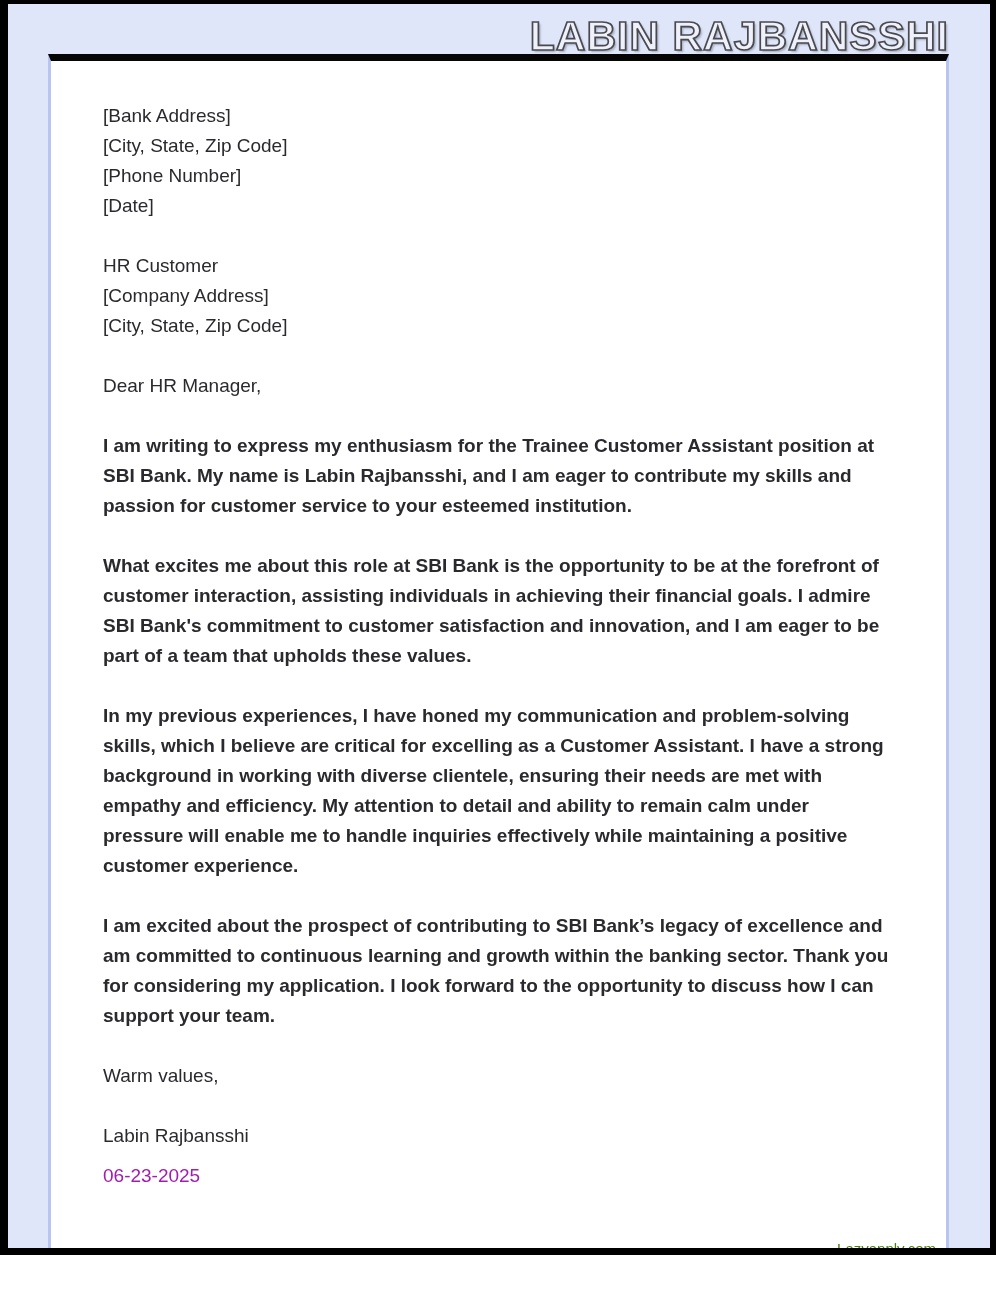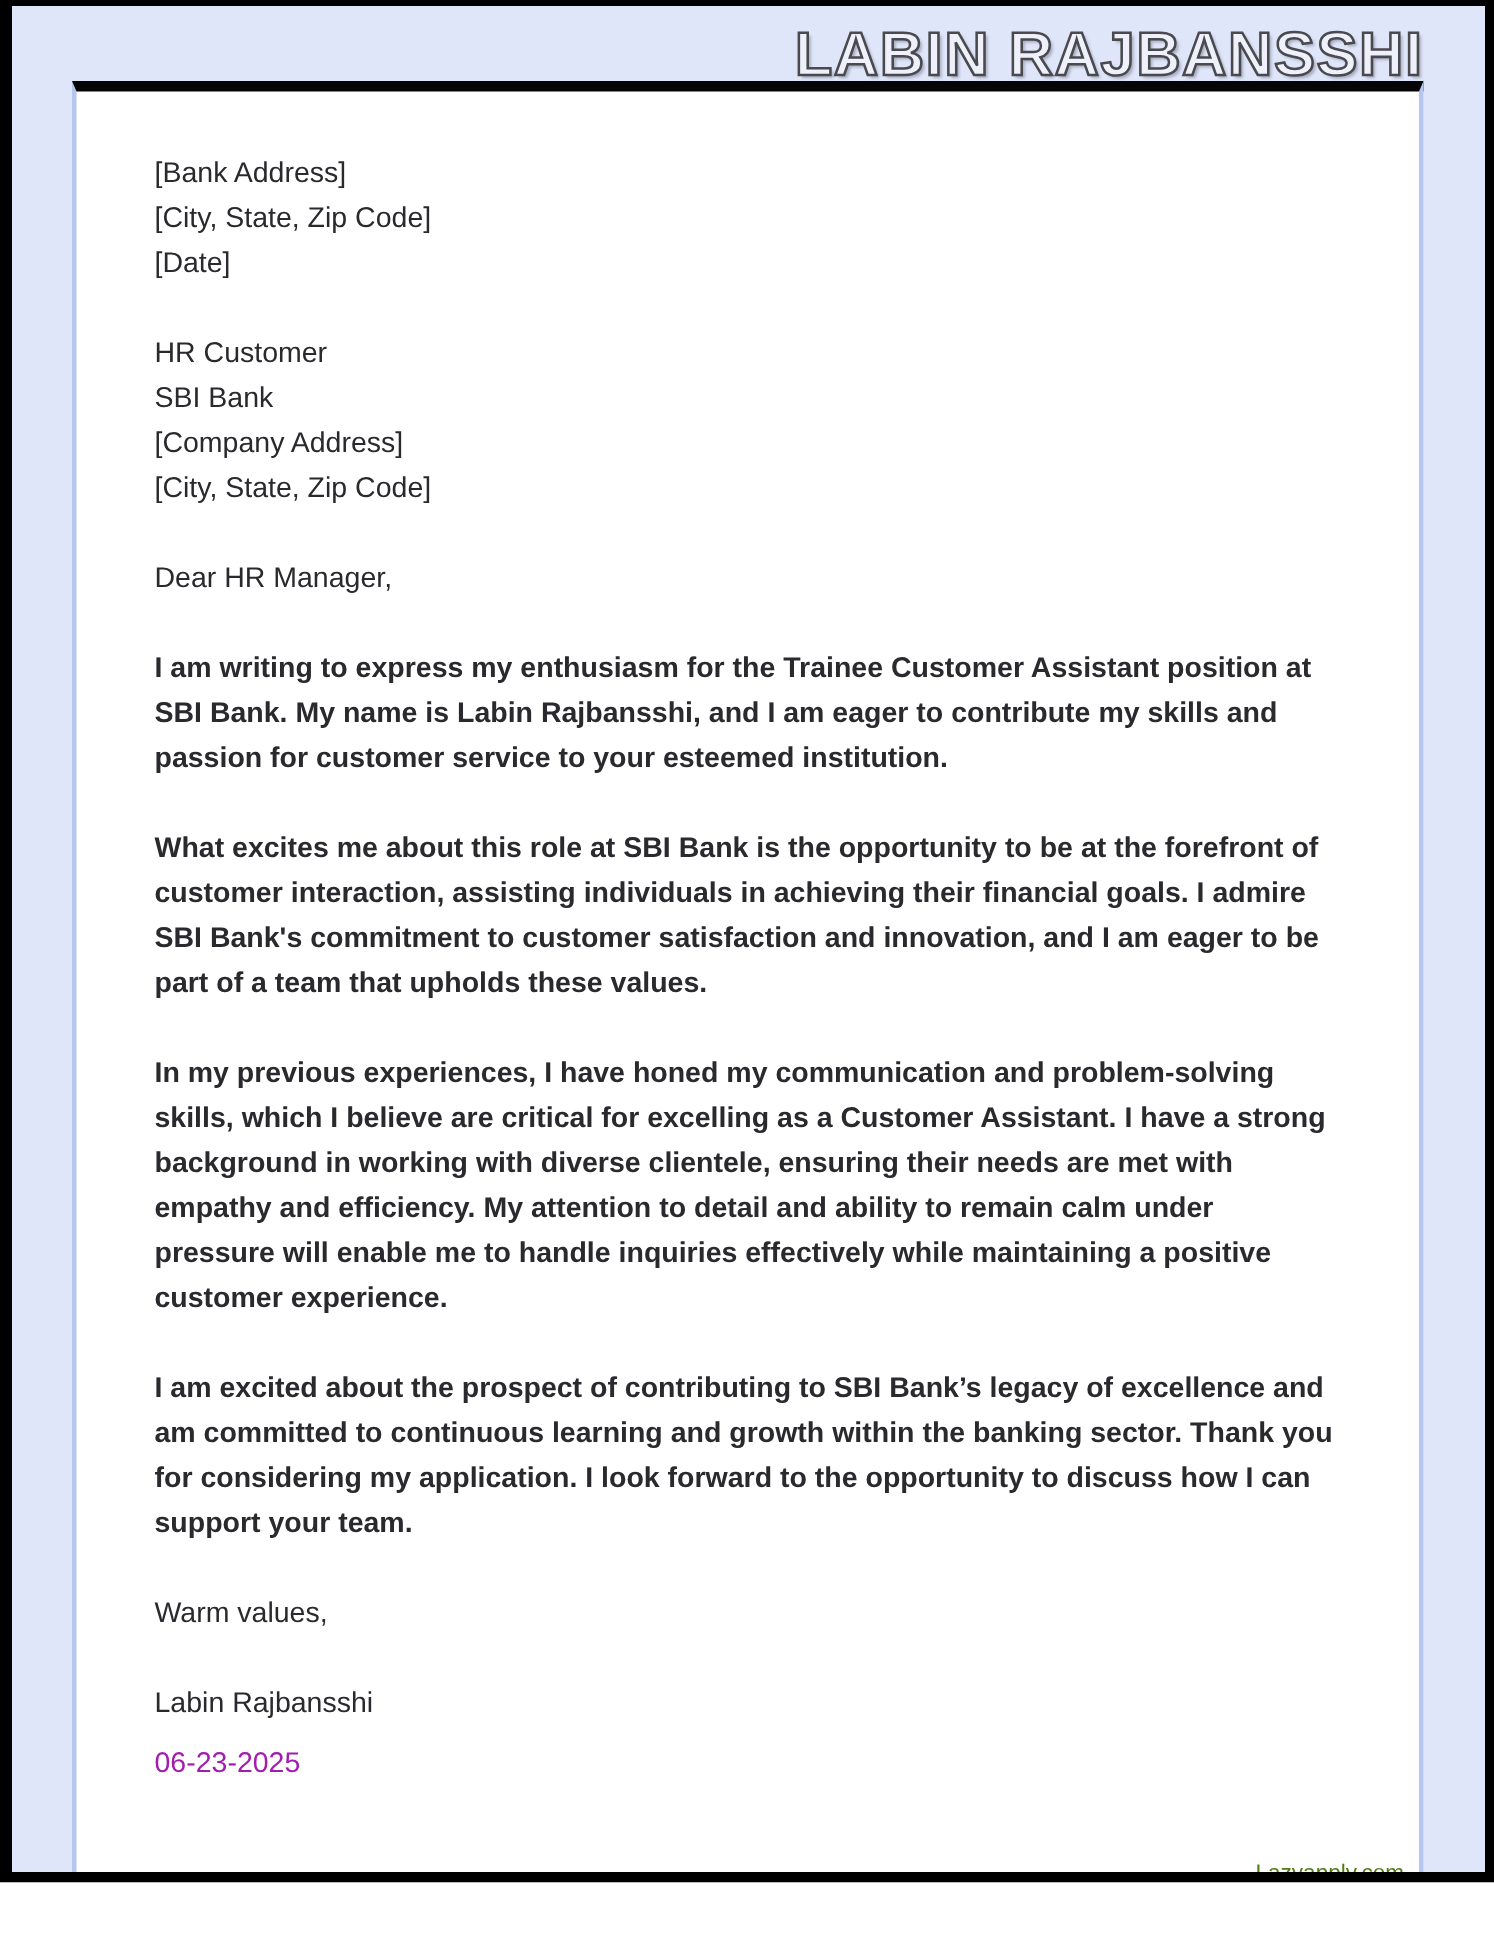--- a/index.html
+++ b/index.html
@@ -90,26 +90,26 @@
   <div class="header-band">
     <div class="header-name">LABIN RAJBANSSHI</div>
   </div>
 
   <div class="page">
     <div class="letter-text">
 
       <div class="block">
         <p class="line">[Bank Address]</p>
         <p class="line">[City, State, Zip Code]</p>
+        <p class="line">[Phone Number]</p>
         <p class="line">[Date]</p>
       </div>
 
       <div class="block">
         <p class="line">HR Customer</p>
-        <p class="line">SBI Bank</p>
         <p class="line">[Company Address]</p>
         <p class="line">[City, State, Zip Code]</p>
       </div>
 
       <p class="block">Dear HR Manager,</p>
 
       <p class="para">I am writing to express my enthusiasm for the Trainee Customer Assistant position at SBI Bank. My name is Labin Rajbansshi, and I am eager to contribute my skills and passion for customer service to your esteemed institution.</p>
       <p class="para">What excites me about this role at SBI Bank is the opportunity to be at the forefront of customer interaction, assisting individuals in achieving their financial goals. I admire SBI Bank's commitment to customer satisfaction and innovation, and I am eager to be part of a team that upholds these values.</p>
       <p class="para">In my previous experiences, I have honed my communication and problem-solving skills, which I believe are critical for excelling as a Customer Assistant. I have a strong background in working with diverse clientele, ensuring their needs are met with empathy and efficiency. My attention to detail and ability to remain calm under pressure will enable me to handle inquiries effectively while maintaining a positive customer experience.</p>
       <p class="para">I am excited about the prospect of contributing to SBI Bank’s legacy of excellence and am committed to continuous learning and growth within the banking sector. Thank you for considering my application. I look forward to the opportunity to discuss how I can support your team.</p>

